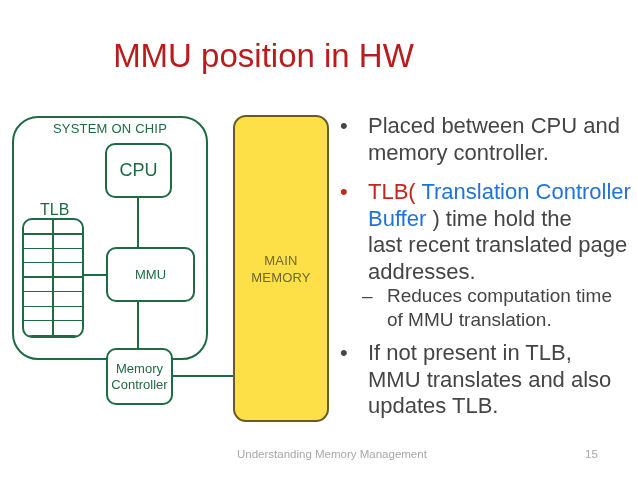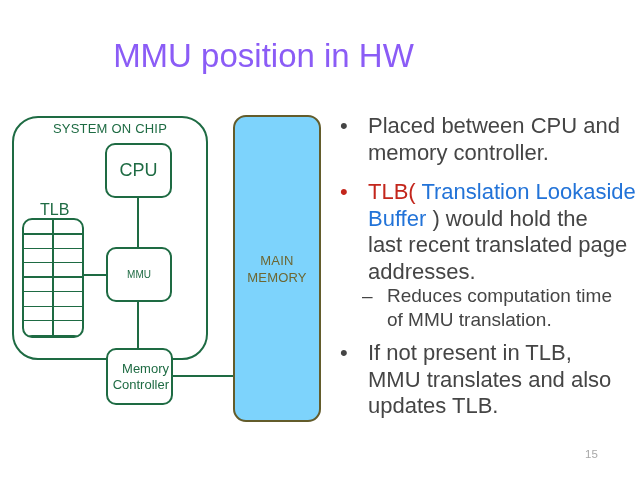--- a/index.html
+++ b/index.html
@@ -3,55 +3,55 @@
 <meta charset="utf-8">
 <style>
   html,body{margin:0;padding:0;background:#ffffff;}
   .slide{
     position:relative;width:638px;height:478px;background:#ffffff;
     font-family:"Liberation Sans","DejaVu Sans",sans-serif;overflow:hidden;
   }
   
   .title{
     position:absolute;top:36px;left:0;width:527px;text-align:center;
-    font-size:33px;line-height:40px;color:#8b5cf6;font-weight:400;
+    font-size:33px;line-height:40px;color:#b91c1c;font-weight:400;
   }
   .soc{
     position:absolute;left:12px;top:116px;width:196px;height:244px;
     border:2px solid #1E6B43;border-radius:26px;box-sizing:border-box;background:transparent;
   }
   .soc-label{
     position:absolute;left:0;top:3px;width:100%;text-align:center;
     font-size:13px;color:#1E6B43;font-weight:400;letter-spacing:.2px;
   }
   .gbox{
     position:absolute;border:2px solid #1E6B43;border-radius:10px;background:#ffffff;
     box-sizing:border-box;display:flex;align-items:center;justify-content:center;
     text-align:center;color:#1E6B43;
   }
   .cpu-box{left:105px;top:143px;width:67px;height:55px;font-size:18px;}
-  .mmu-box{left:106px;top:247px;width:66px;height:55px;font-size:10px;}
-  .mc-box{left:106px;top:348px;width:67px;height:57px;font-size:13px;line-height:16px;padding:0 2px;text-align:right;}
+  .mmu-box{left:106px;top:247px;width:89px;height:55px;font-size:13px;}
+  .mc-box{left:106px;top:348px;width:67px;height:57px;font-size:13px;line-height:16px;padding:0 2px;}
   .tlb-label{position:absolute;left:40px;top:201px;font-size:16px;color:#1E6B43;}
   .tlb-table{
     position:absolute;left:22px;top:218px;width:62px;height:120px;
     border:2px solid #1E6B43;border-radius:10px;box-sizing:border-box;background:#ffffff;
     background-image:
       linear-gradient(to right,transparent calc(50% - 1px),#1E6B43 calc(50% - 1px),#1E6B43 calc(50% + 1px),transparent calc(50% + 1px)),
       repeating-linear-gradient(to bottom,transparent 0px,transparent 13px,#1E6B43 13px,#1E6B43 14.5px);
     background-clip:padding-box;
   }
   .conn{position:absolute;background:#1E6B43;}
   .conn-cpu-mmu{left:137px;top:198px;width:2px;height:50px;}
   .conn-tlb-mmu{left:84px;top:274px;width:23px;height:2px;}
   .conn-mmu-mc{left:137px;top:302px;width:2px;height:47px;}
   .conn-mc-mem{left:173px;top:375px;width:61px;height:2px;}
   .memory-box{
-    position:absolute;left:233px;top:115px;width:88px;height:307px;
-    background:#7dd3fc;border:2px solid #635C2B;border-radius:13px;box-sizing:border-box;
+    position:absolute;left:233px;top:115px;width:96px;height:307px;
+    background:#fde047;border:2px solid #635C2B;border-radius:13px;box-sizing:border-box;
     display:flex;align-items:center;justify-content:center;text-align:center;
     font-size:13px;line-height:17px;color:#6D6733;font-weight:400;letter-spacing:.2px;
   }
   .memory-box span{display:block;width:70px;}
   
   .bullet{position:absolute;left:340px;display:flex;color:#454545;}
   .bullet .marker{width:28px;flex:0 0 28px;font-size:22px;line-height:26.5px;}
   .bullet .lines{flex:1;}
   .bullet .line{font-size:22px;line-height:26.5px;white-space:nowrap;}
   .b1{top:113px;}
@@ -109,22 +109,22 @@
     <span class="marker">•</span>
     <span class="lines">
       <span class="line">Placed between CPU and</span>
       <span class="line">memory controller.</span>
     </span>
   </div>
 
   <div class="bullet b2">
     <span class="marker marker-red">•</span>
     <span class="lines">
-      <span class="line"><span class="c-red">TLB(</span><span class="c-blue"> Translation Lookaside</span></span>
-      <span class="line"><span class="c-blue">Buffer </span><span>) would hold the</span></span>
+      <span class="line"><span class="c-red">TLB(</span><span class="c-blue"> Translation Controller</span></span>
+      <span class="line"><span class="c-blue">Buffer </span><span>) time hold the</span></span>
       <span class="line">last recent translated page</span>
       <span class="line">addresses.</span>
     </span>
   </div>
 
   <div class="bullet sub1">
     <span class="marker">–</span>
     <span class="lines">
       <span class="line">Reduces computation time</span>
       <span class="line">of MMU translation.</span>
@@ -133,15 +133,16 @@
 
   <div class="bullet b3">
     <span class="marker">•</span>
     <span class="lines">
       <span class="line">If not present in TLB,</span>
       <span class="line">MMU translates and also</span>
       <span class="line">updates TLB.</span>
     </span>
   </div>
 
+  <div class="footer-text footer-left">Understanding Memory Management</div>
   <div class="footer-text footer-page">15</div>
 
 </div>
 
 </body></html>

